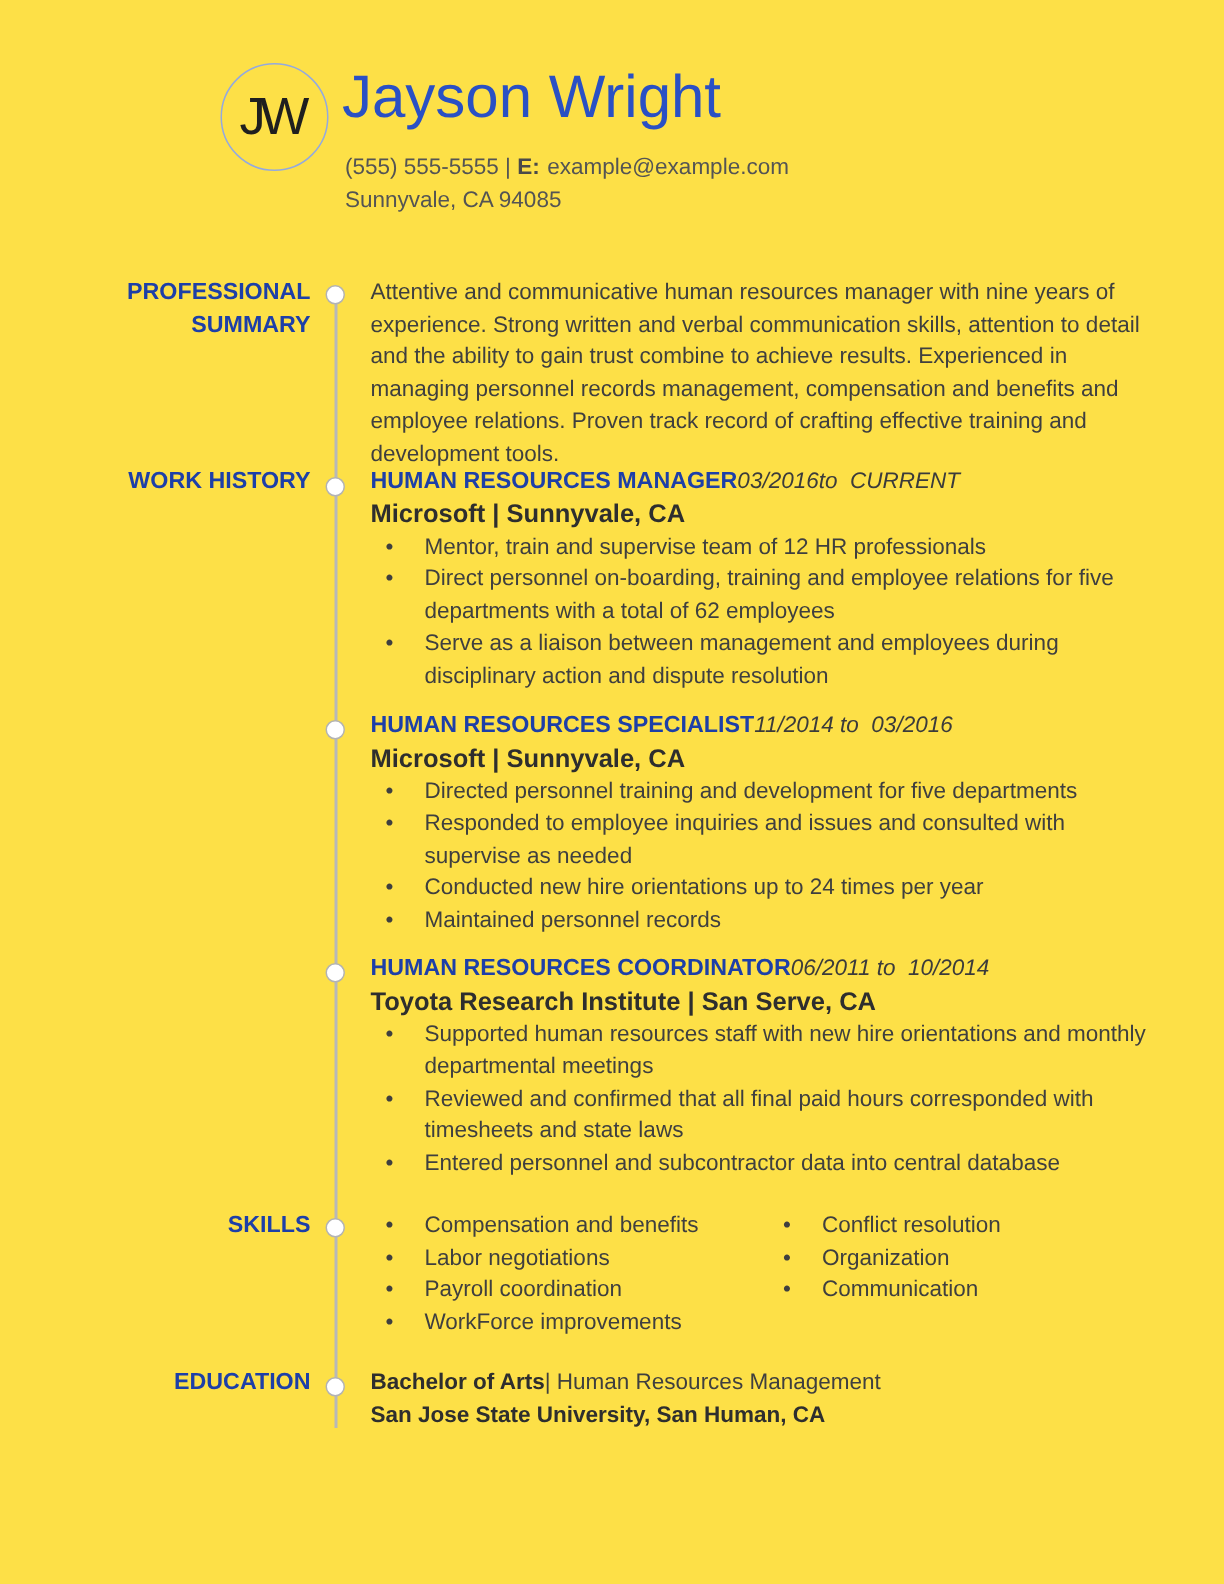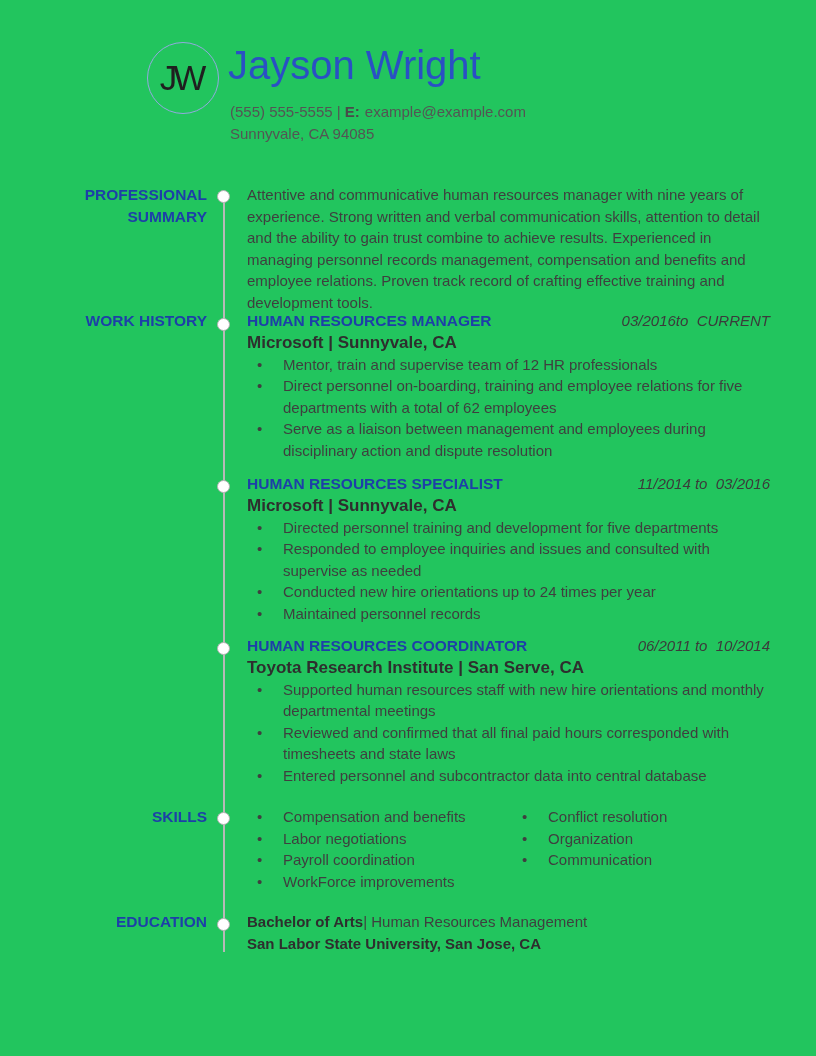--- a/index.html
+++ b/index.html
@@ -1,20 +1,20 @@
 <!DOCTYPE html>
 <html><head>
 <meta charset="utf-8">
 <style>
   html, body { margin: 0; padding: 0; background: #ffffff; }
   .page {
     position: relative;
     width: 816px;
     height: 1056px;
-    background: #22c55e;
+    background: #fde047;
     font-family: "Liberation Sans", sans-serif;
     color: #3f3f3f;
     overflow: hidden;
   }
 
   
   .avatar {
     position: absolute;
     left: 147px; top: 42px;
     width: 72px; height: 72px;
@@ -89,21 +89,21 @@
     position: absolute;
     left: 247px; top: 0;
     width: 523px;
     font-size: 15px;
     line-height: 21.6px;
   }
 
   .job { margin-bottom: 0; }
   .job-title-row {
     display: flex;
-    justify-content: space-between;
+    justify-content: flex-start;
     align-items: baseline;
     line-height: 22px;
   }
   .job-title {
     font-size: 15.5px;
     font-weight: bold;
     color: #1d3fa8;
   }
   .job-dates {
     font-size: 15px;
@@ -239,17 +239,17 @@
             <li>Communication</li>
           </ul>
       </div>
     </div>
   </div>
 
   <div class="section" style="top:911px">
     <div class="sec-label">EDUCATION</div>
     <div class="sec-content">
       <div class="degree-line"><b>Bachelor of Arts</b><span>| Human Resources Management</span></div>
-      <div class="school">San Labor State University, San Jose, CA</div>
+      <div class="school">San Jose State University, San Human, CA</div>
     </div>
   </div>
 
 </div>
 
 </body></html>

